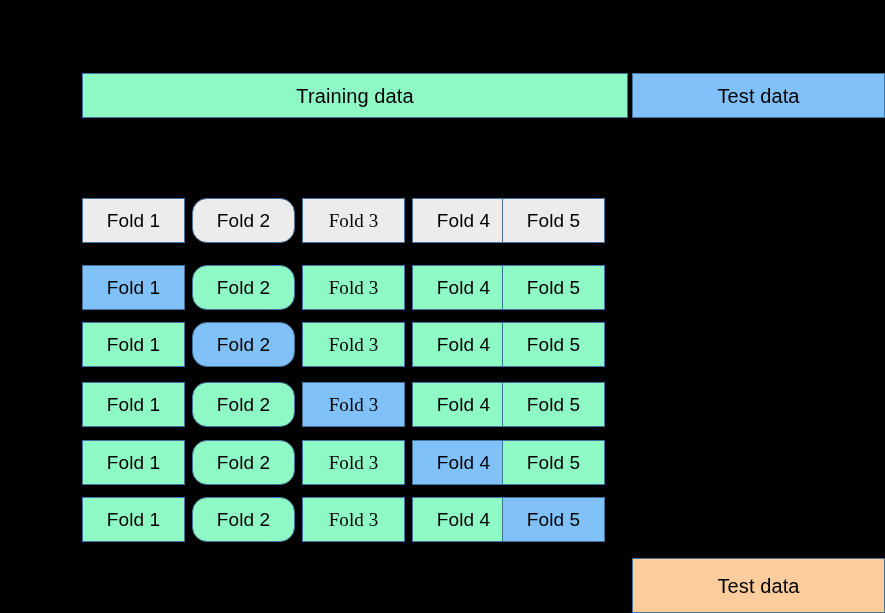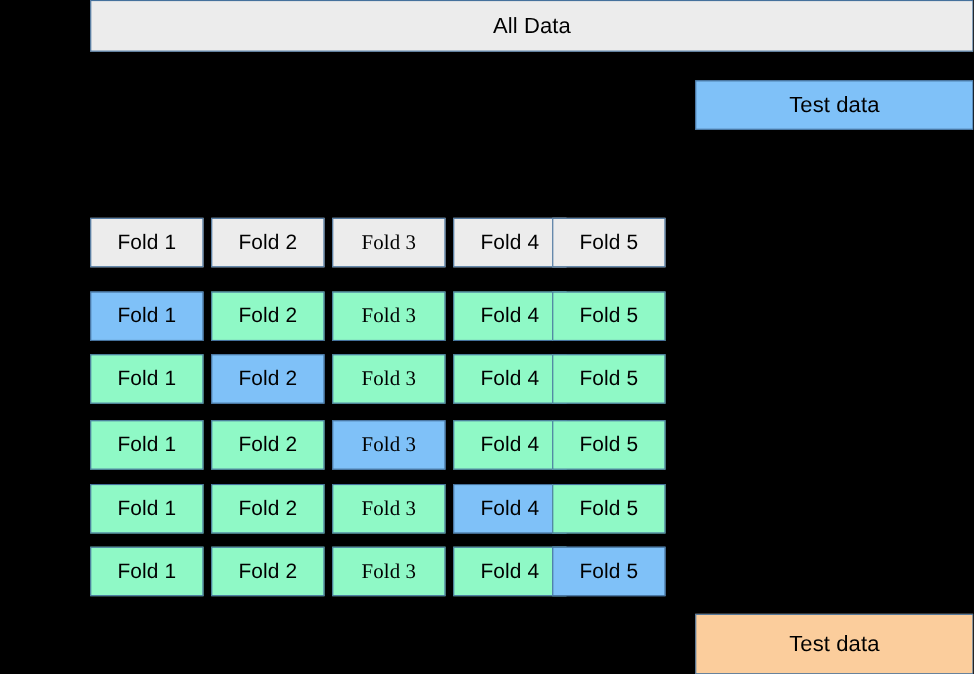--- a/index.html
+++ b/index.html
@@ -46,32 +46,32 @@
     width: 544px;
     height: 45px;
     padding-left: 26px;
   }
   .fold-row .box {
     top: 0;
     height: 45px;
     width: 103px;
   }
   .fold-row .box.c0 { left: 0px; }
-  .fold-row .box.c1 { left: 110px; }
+  .fold-row .box.c1 { left: 110px; border-radius: 15px; }
   .fold-row .box.c2 { left: 220px; font-family: Liberation Serif, serif; }
   .fold-row .box.c3 { left: 330px; }
   .fold-row .box.c4 { left: 420px; }
 </style>
 </head>
 <body>
 
 <div id="canvas">
 
-  <div class="box neutral band-label" style="left:82px; top:0px; width:803px; height:47px;">All Data</div>
 
+  <div class="box train band-label" style="left:82px; top:73px; width:546px; height:45px;">Training data</div>
 
   <div class="box test band-label" style="left:632px; top:73px; width:253px; height:45px;">Test data</div>
 
   <div class="fold-row" style="top:198px;">
     <div class="box neutral fold-label c0">Fold 1</div>
     <div class="box neutral fold-label c1">Fold 2</div>
     <div class="box neutral fold-label c2">Fold 3</div>
     <div class="box neutral fold-label c3">Fold 4</div>
     <div class="box neutral fold-label c4">Fold 5</div>
   </div>

